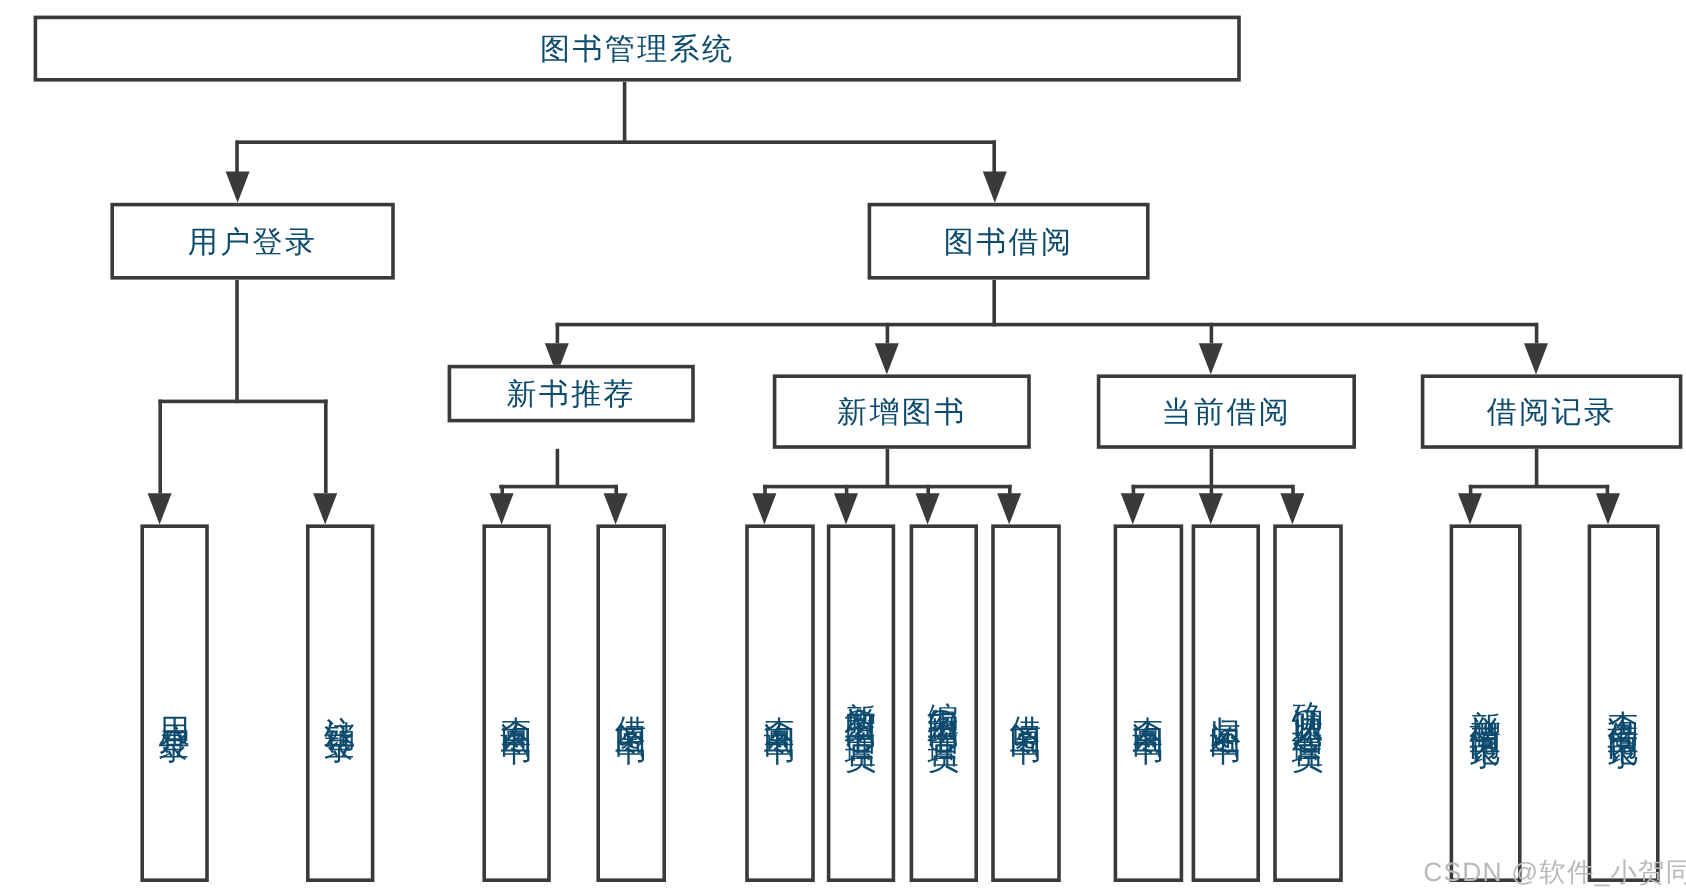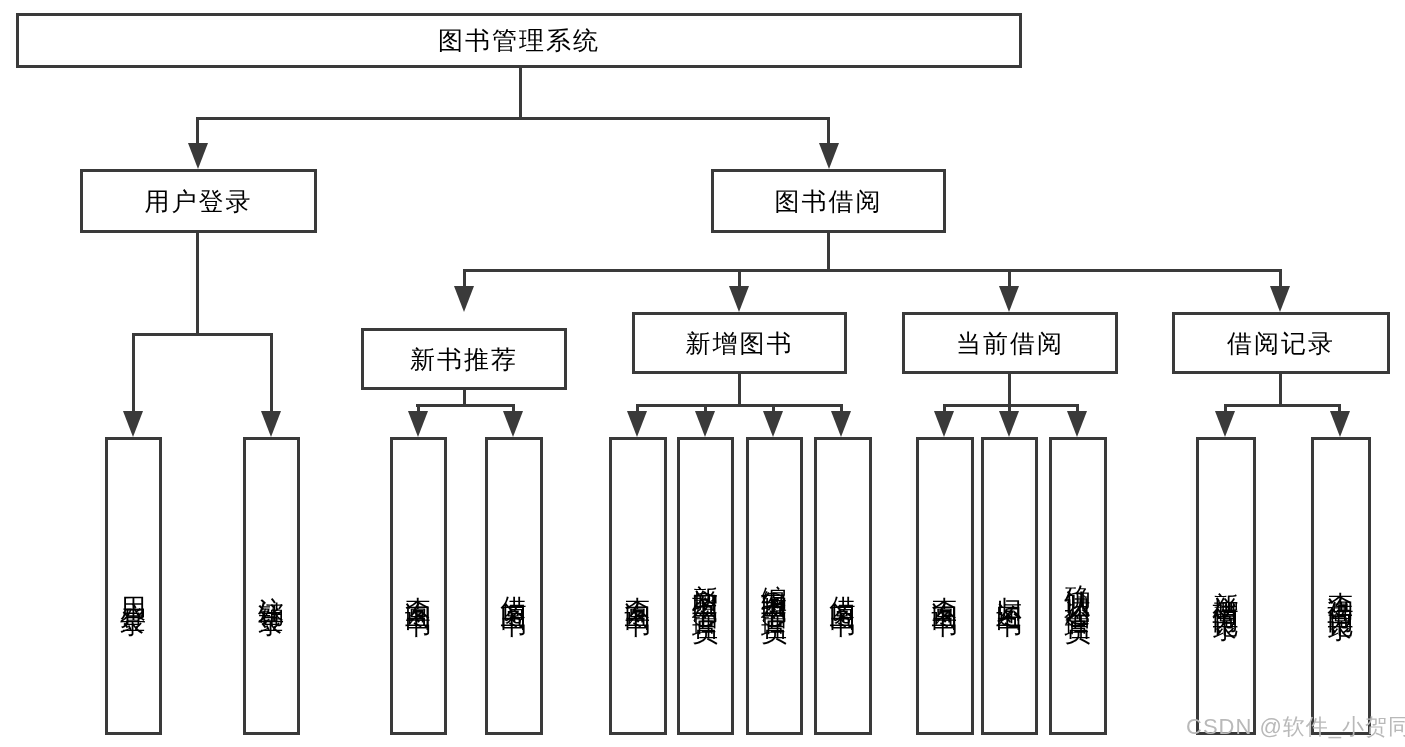--- a/index.html
+++ b/index.html
@@ -8,25 +8,26 @@
     width:1405px;height:747px;
     background:#ffffff;
     font-family:"Liberation Sans","DejaVu Sans",sans-serif;
     overflow:hidden;
   }
   .box{
     position:absolute;
     box-sizing:border-box;
     background:#ffffff;
     border:3px solid #3a3a3a;
-    color:#000000;
+    color:#0c4a6e;
     display:flex;
     align-items:center;
     justify-content:center;
     z-index:2;
+    margin-left:12px;
   }
   .hz{ font-size:25px; letter-spacing:2px; white-space:nowrap; }
   .vt{
     writing-mode:vertical-rl;
     text-orientation:mixed;
     font-size:26px;
     letter-spacing:5px;
     line-height:1;
     padding:4px 0;
   }
@@ -77,21 +78,21 @@
   <div class="hline" style="left:463px;top:269px;width:818px"></div>
   <div class="vline" style="left:463px;top:269px;height:17px"></div>
   <div class="ah" style="left:454px;top:286px"></div>
   <div class="vline" style="left:738px;top:269px;height:17px"></div>
   <div class="ah" style="left:729px;top:286px"></div>
   <div class="vline" style="left:1008px;top:269px;height:17px"></div>
   <div class="ah" style="left:999px;top:286px"></div>
   <div class="vline" style="left:1279px;top:269px;height:17px"></div>
   <div class="ah" style="left:1270px;top:286px"></div>
 
-  <div class="box hz" style="left:361px;top:328px;width:206px;height:62px">新书推荐</div>
+  <div class="box hz" style="left:361px;top:304px;width:206px;height:48px">新书推荐</div>
   <div class="box hz" style="left:632px;top:312px;width:215px;height:62px">新增图书</div>
   <div class="box hz" style="left:902px;top:312px;width:216px;height:62px">当前借阅</div>
   <div class="box hz" style="left:1172px;top:312px;width:218px;height:62px">借阅记录</div>
 
   <div class="vline" style="left:463px;top:374px;height:32px"></div>
   <div class="hline" style="left:416px;top:404px;width:99px"></div>
   <div class="vline" style="left:417px;top:404px;height:9px"></div>
   <div class="ah" style="left:408px;top:411px"></div>
   <div class="vline" style="left:512px;top:404px;height:9px"></div>
   <div class="ah" style="left:503px;top:411px"></div>

